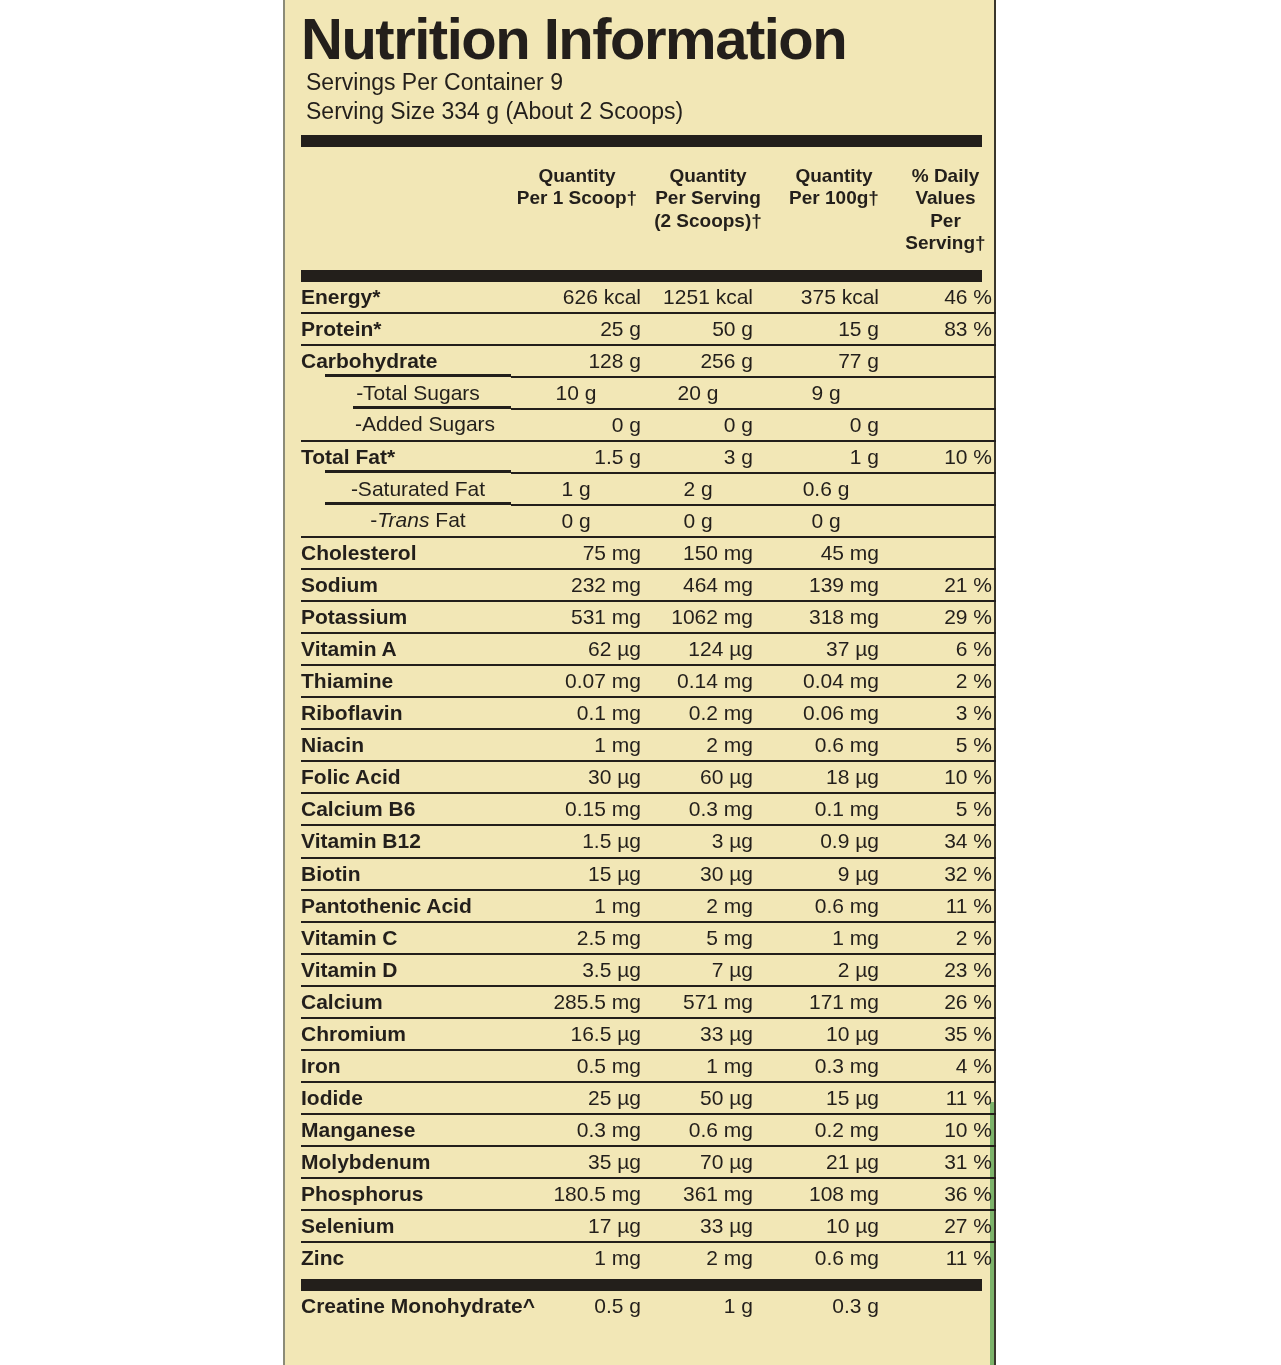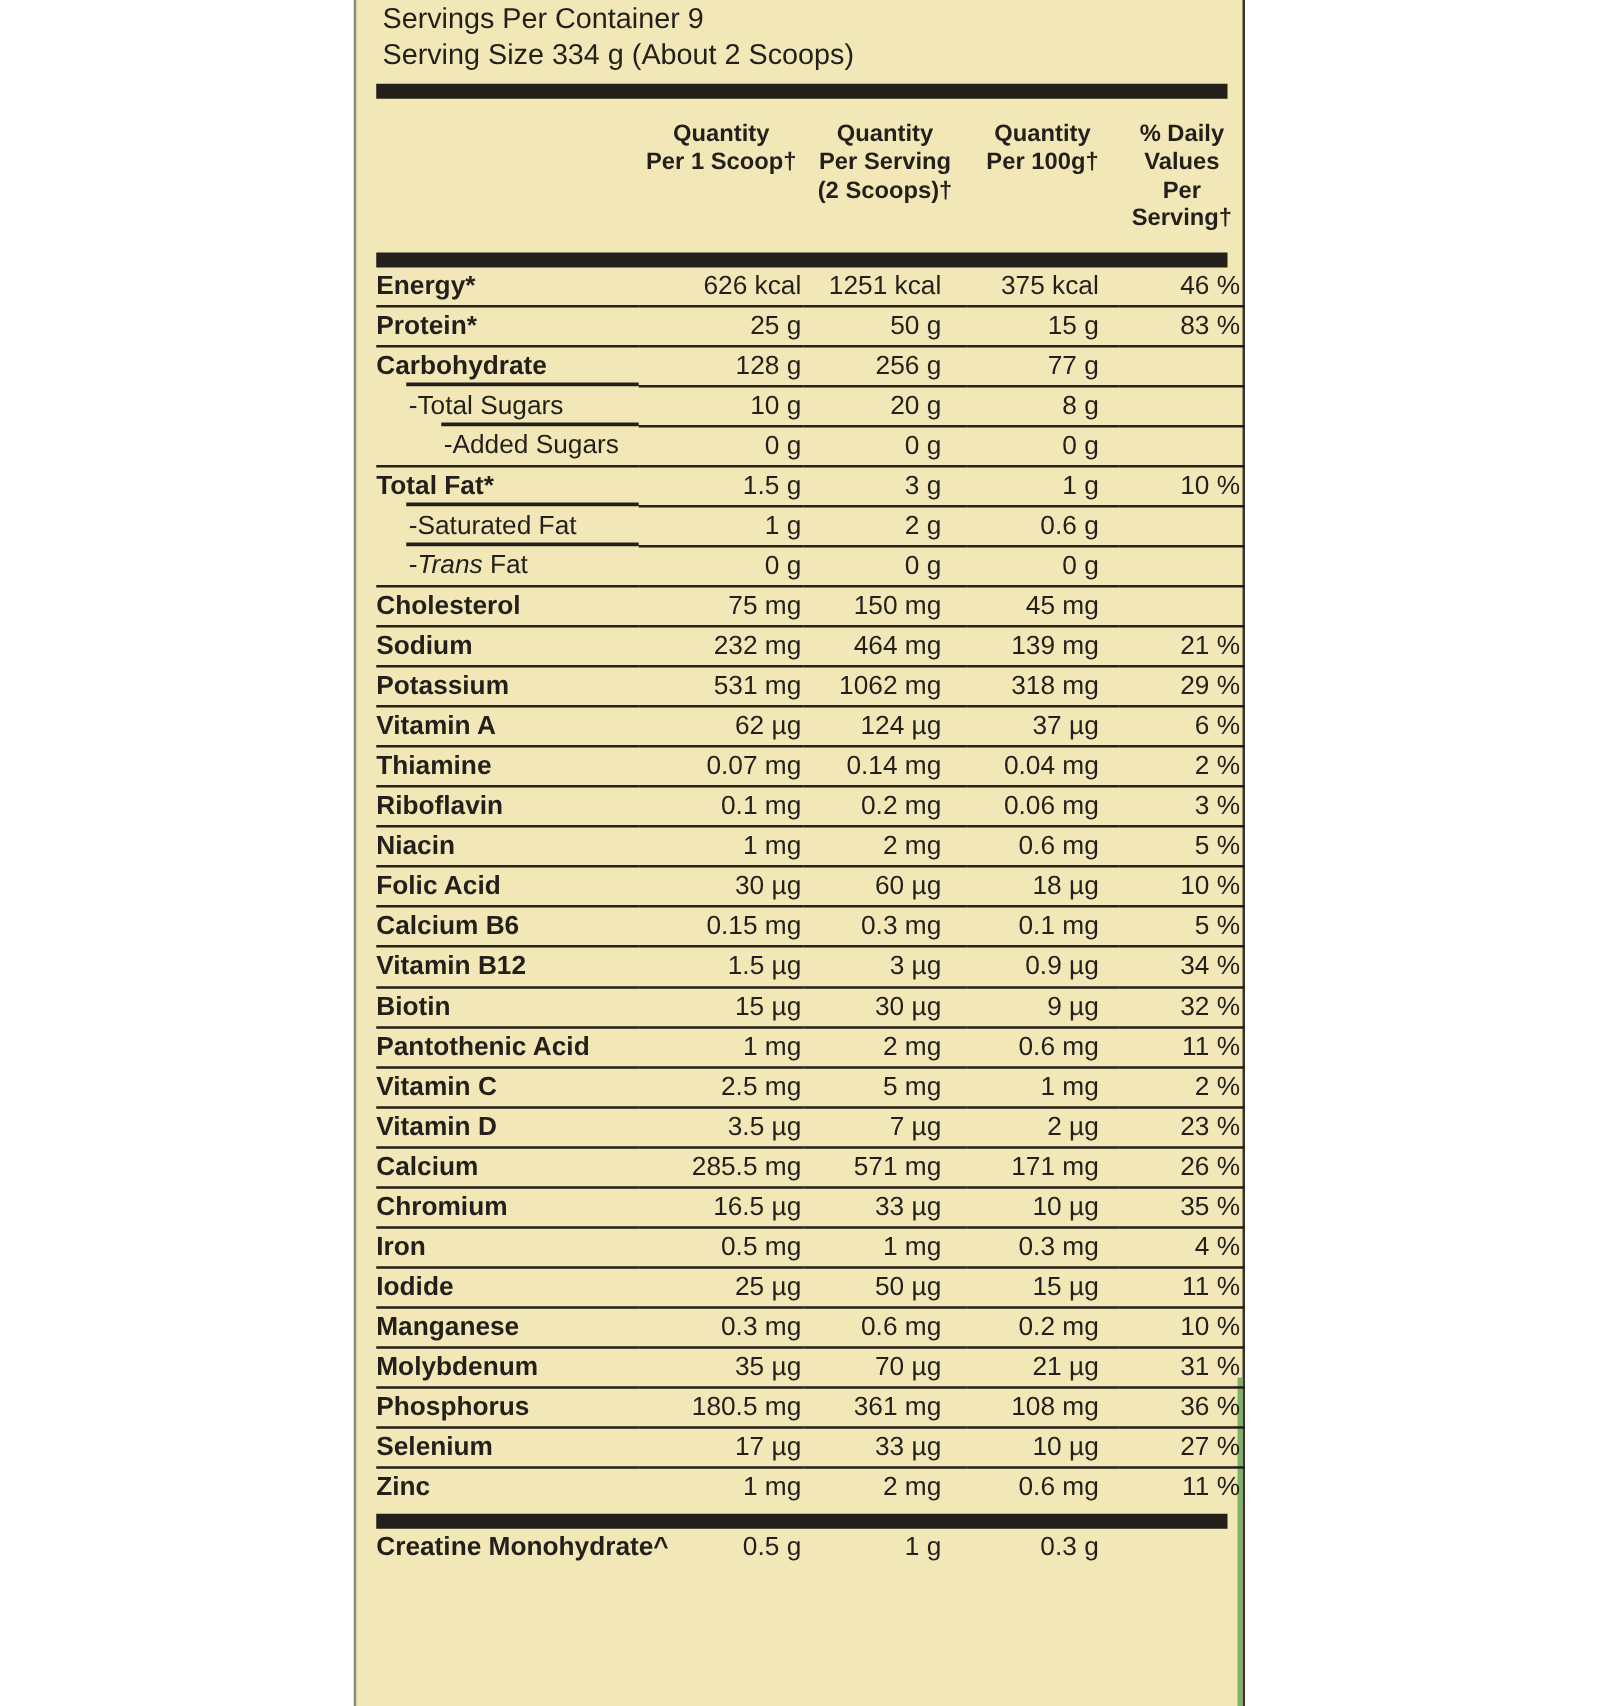--- a/index.html
+++ b/index.html
@@ -97,21 +97,21 @@
     padding-left:2px;
     overflow:visible;
   }
   td.val{text-align:right;padding-right:18px;}
   td.val.c2{padding-right:20px;}
   td.val.c3{padding-right:16px;}
   td.val.c4{padding-right:4px;margin-top:32px;}
 
   
   tr.rule > td{border-top:2.5px solid #231f1b;}
-  tr.rule-ind1 > td{border-top:2.5px solid #231f1b;}
+  tr.rule-ind1 > td{border-top:2.5px solid #231f1b;text-align:center;}
   tr.rule-ind1 > td.name{border-top:none;position:relative;}
   tr.rule-ind1 > td.name::before{
     content:"";position:absolute;left:24px;right:0;top:-2.5px;
     height:2.5px;background:#231f1b;
   }
   tr.rule-ind2 > td{border-top:2.5px solid #231f1b;}
   tr.rule-ind2 > td.name{border-top:none;position:relative;}
   tr.rule-ind2 > td.name::before{
     content:"";position:absolute;left:52px;right:0;top:-2.5px;
     height:2.5px;background:#231f1b;
@@ -126,20 +126,21 @@
 </style>
 </head>
 <body>
 
 <div id="stage">
   <div id="panel">
     <div id="greenedge"></div>
 
     <div class="inner">
 
+      <div class="title">Nutrition Information</div>
       <div class="servings">Servings Per Container 9</div>
       <div class="servings">Serving Size 334 g (About 2 Scoops)</div>
 
       <div class="bar pre-head"></div>
 
       <table class="nut">
         <colgroup>
           <col class="c-name">
             <col class="c-v1">
             <col class="c-v2">
@@ -200,21 +201,21 @@
               <td class="name">Carbohydrate</td>
               <td class="val c1">128 g</td>
               <td class="val c2">256 g</td>
               <td class="val c3">77 g</td>
               <td class="val c4"></td>
             </tr>
             <tr class="rule-ind1">
               <td class="name ind1">-Total Sugars</td>
               <td class="val c1">10 g</td>
               <td class="val c2">20 g</td>
-              <td class="val c3">8 g</td>
+              <td class="val c3">9 g</td>
               <td class="val c4"></td>
             </tr>
             <tr class="rule-ind2">
               <td class="name ind2">-Added Sugars</td>
               <td class="val c1">0 g</td>
               <td class="val c2">0 g</td>
               <td class="val c3">0 g</td>
               <td class="val c4"></td>
             </tr>
             <tr class="rule">

